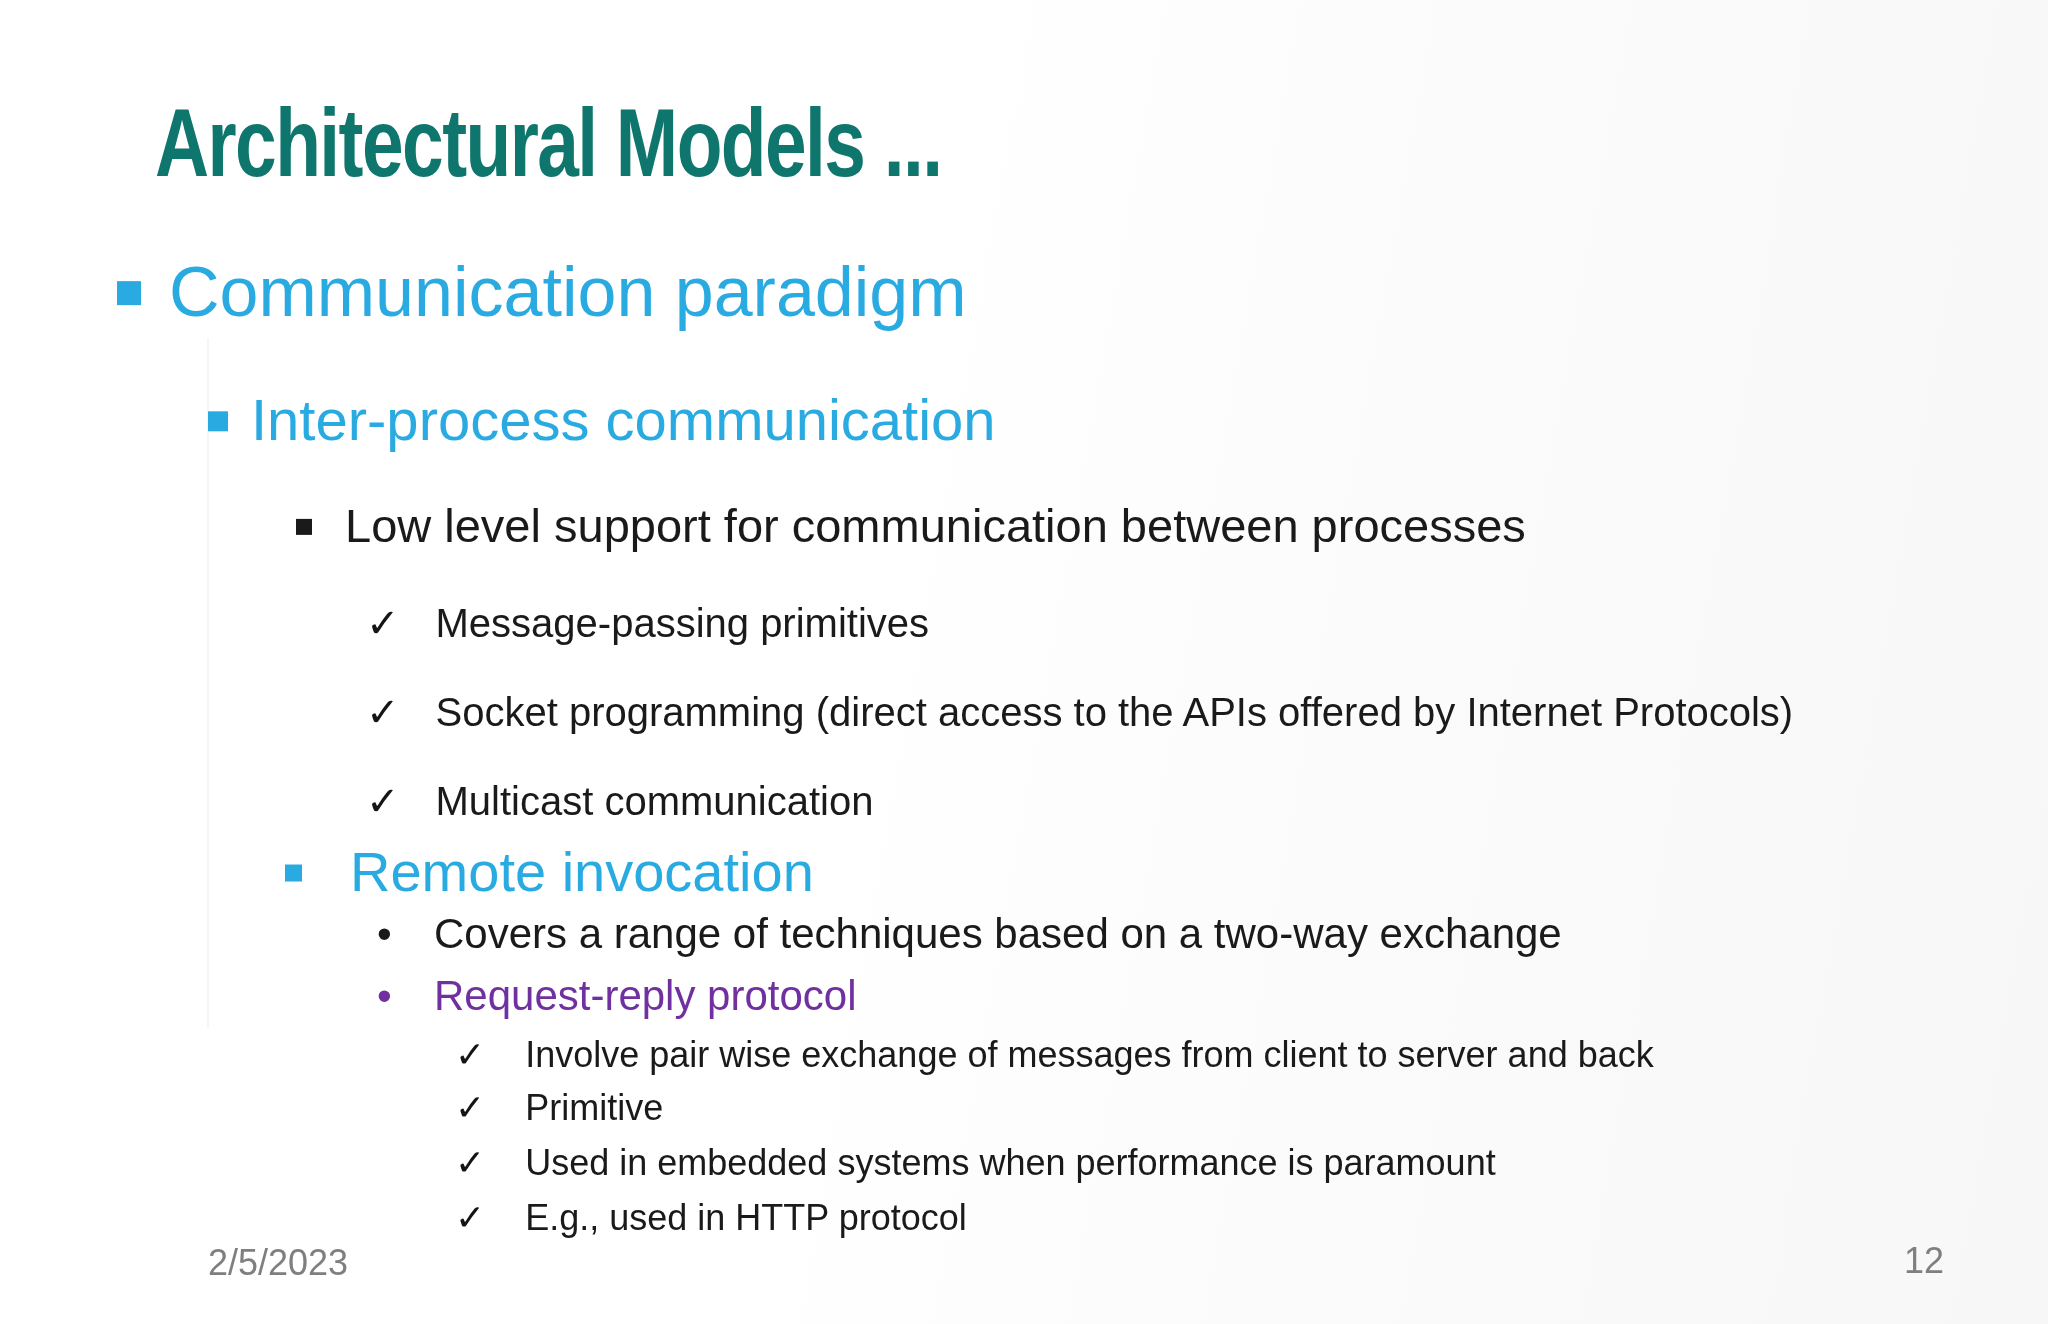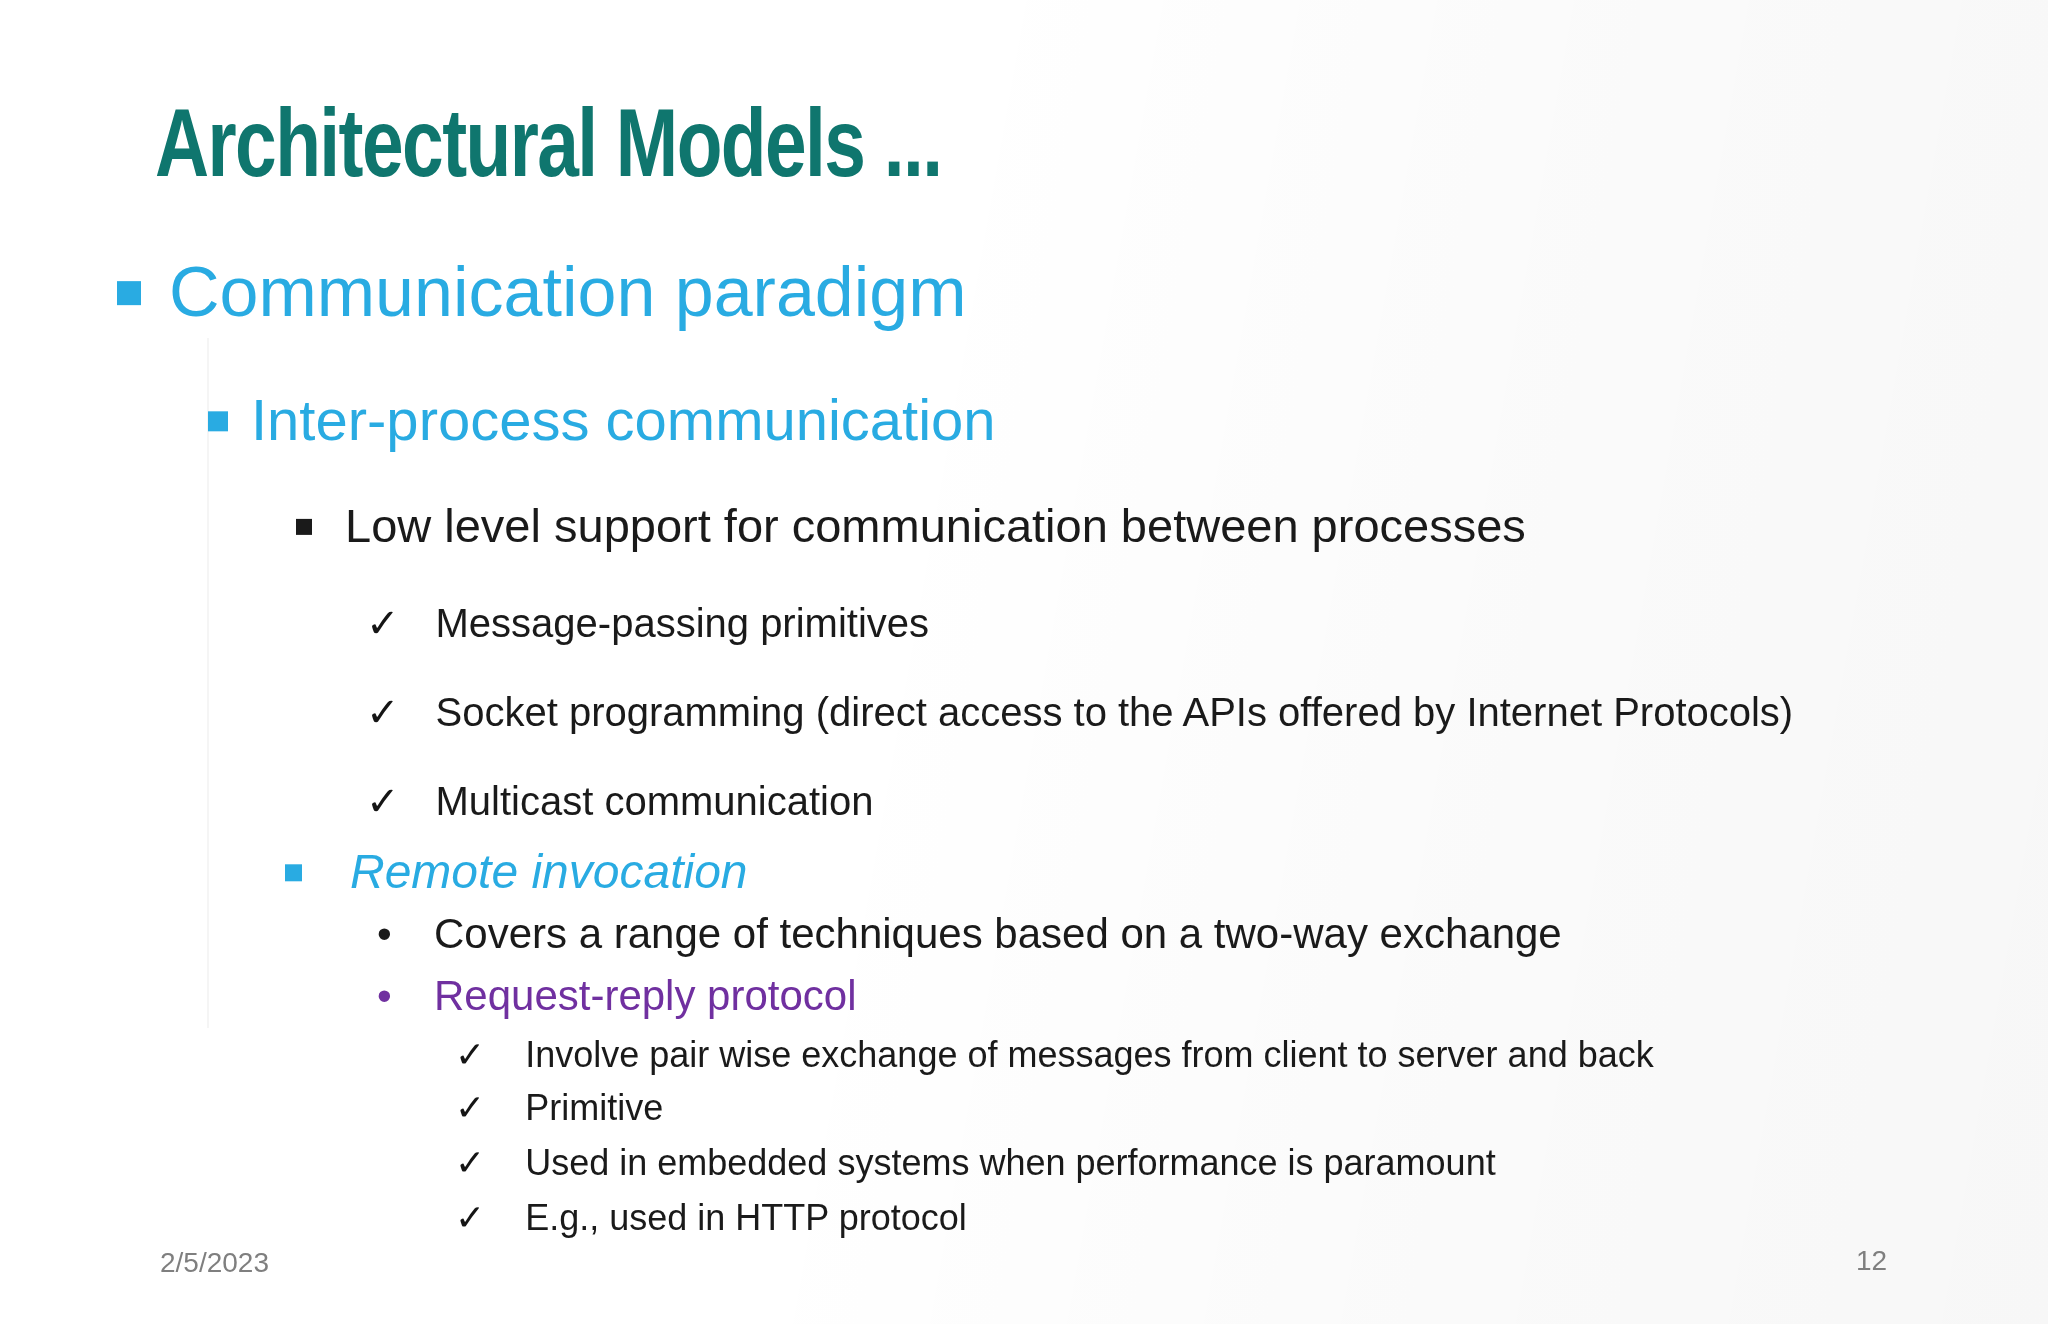--- a/index.html
+++ b/index.html
@@ -46,27 +46,27 @@
   
   .dot   { display:inline-block; width:57px; padding-left:6px; flex:0 0 auto; }
   .check { display:inline-block; margin-right:36px; color:#151515; flex:0 0 auto; }
   .check-sm { margin-right:40px; }
 
   
   .f-l1 { font-size:70px; }
   .f-l2 { font-size:58px; }
   .f-l3 { font-size:47px; }
   .f-chk{ font-size:40px; }
-  .f-l3b{ font-size:48px;font-style:italic; }
+  .f-l3b{ font-size:56px; }
   .f-l4 { font-size:42px; }
   .f-l5 { font-size:36px; }
 
   .footer-text {
     position:absolute; transform:translateY(-50%);
-    font-size:28px; color:#7f7f7f; white-space:nowrap;
+    font-size:36px; color:#7f7f7f; white-space:nowrap;margin-left:48px;
   }
 </style>
 </head>
 <body>
 
 <div class="slide">
 
   <div class="shade"></div>
   <div class="vline"></div>
 

